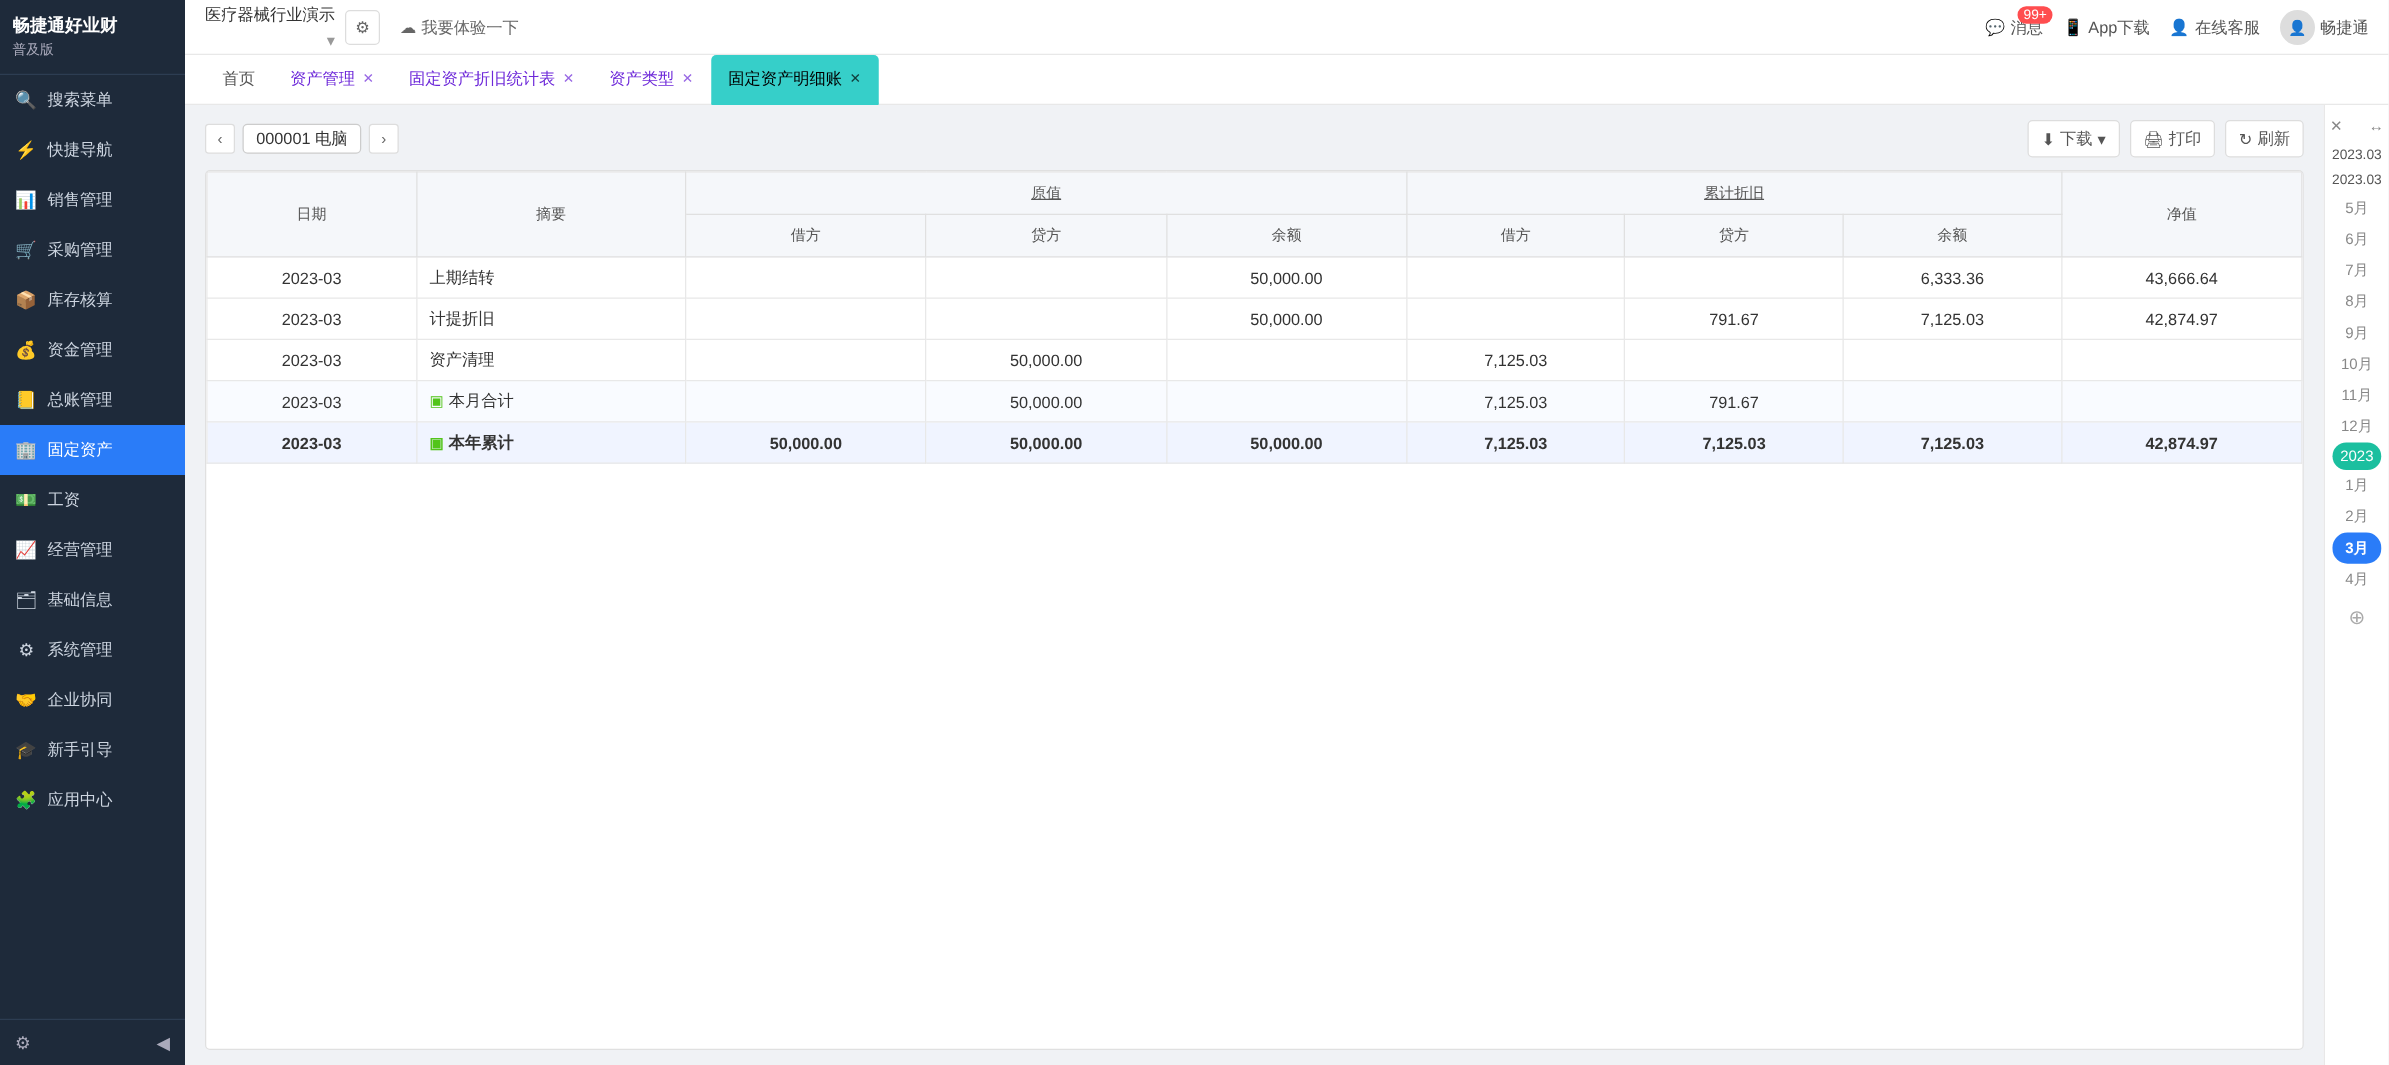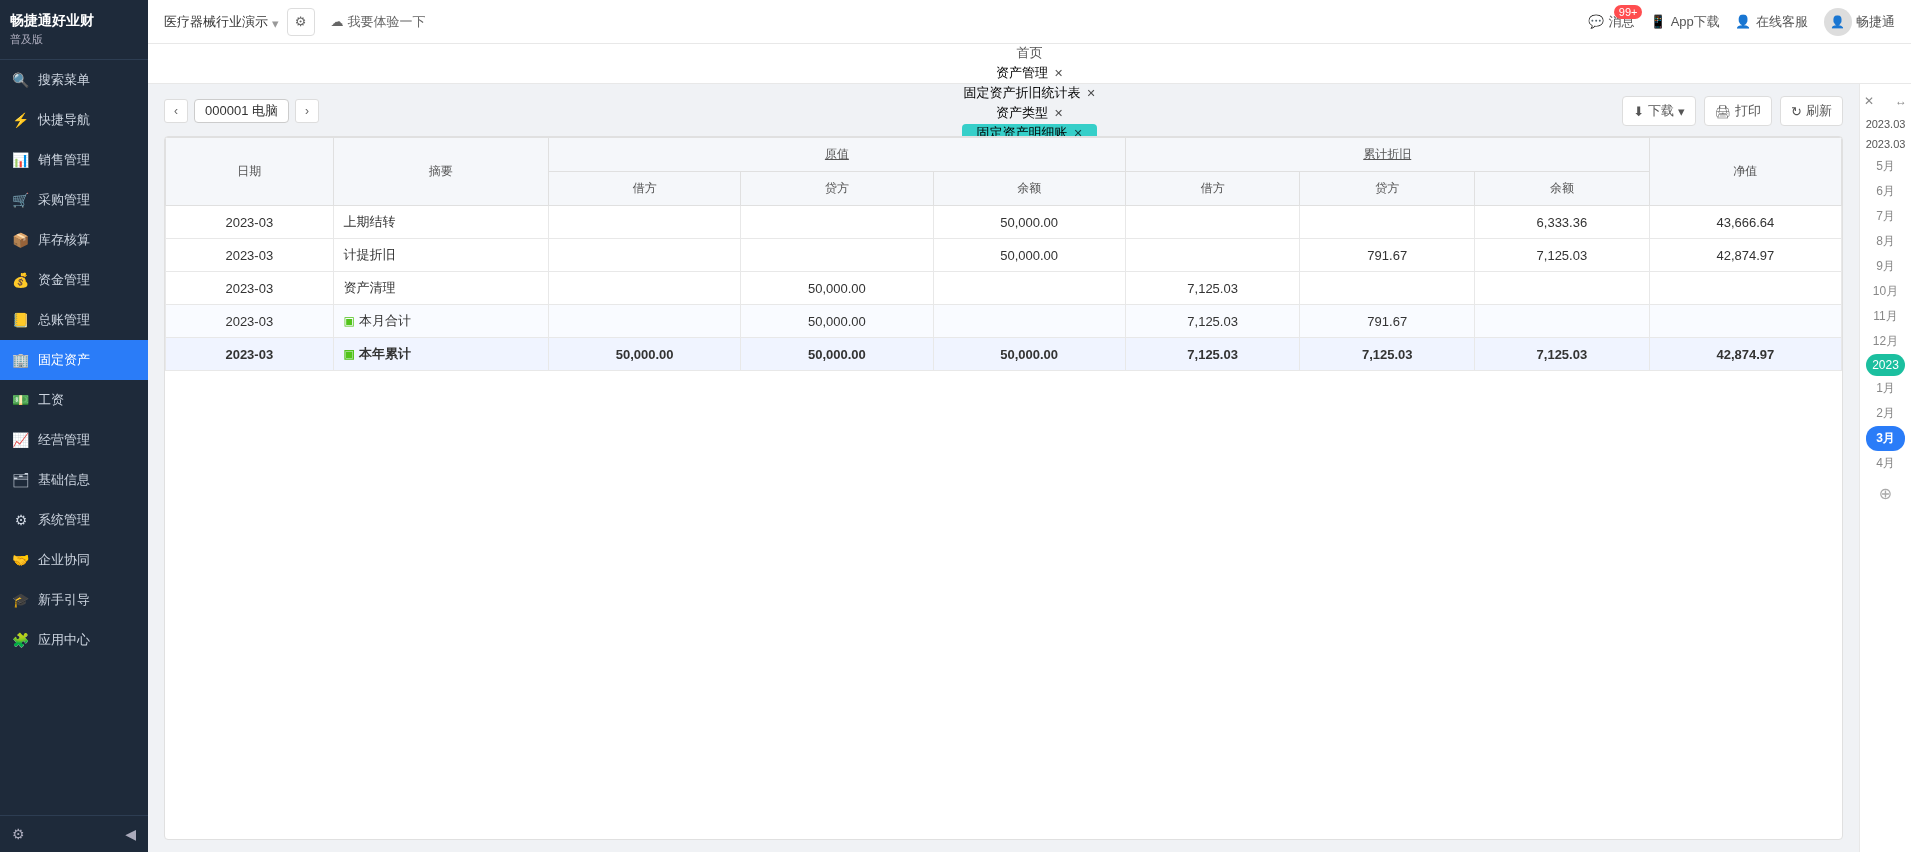--- a/index.html
+++ b/index.html
@@ -15,32 +15,32 @@
     .sidebar-item.active { background: #2a7cf8; color: #fff; }
     .sidebar-icon { width: 18px; height: 18px; display: inline-flex; align-items: center; justify-content: center; flex-shrink: 0; font-size: 14px; }
     .sidebar-footer { border-top: 1px solid #2d3d52; display: flex; align-items: center; justify-content: space-between; padding: 10px 12px; }
     .sidebar-footer-icon { color: #aab; cursor: pointer; font-size: 14px; }
 
     
     .main { flex: 1; display: flex; flex-direction: column; background: #f0f2f5; overflow: hidden; }
 
     
     .topbar { background: #fff; height: 44px; display: flex; align-items: center; padding: 0 16px; border-bottom: 1px solid #e8e8e8; gap: 8px; }
-    .topbar-company { display: flex; align-items: flex-end; gap: 4px; font-size: 13px; color: #333; }
+    .topbar-company { display: flex; align-items: flex-end; gap: 4px; font-size: 13px; color: #333; flex-direction: column; }
     .topbar-company .chevron { color: #999; }
     .topbar-settings { width: 28px; height: 28px; border: 1px solid #ddd; border-radius: 4px; display: flex; align-items: center; justify-content: center; cursor: pointer; color: #666; }
     .topbar-experience { display: flex; align-items: center; gap: 4px; color: #666; font-size: 13px; margin-left: 8px; }
     .topbar-right { margin-left: auto; display: flex; align-items: center; gap: 16px; }
     .topbar-right-item { display: flex; align-items: center; gap: 4px; font-size: 13px; color: #555; cursor: pointer; position: relative; }
     .badge { background: #ff4d4f; color: #fff; border-radius: 10px; padding: 1px 5px; font-size: 11px; position: absolute; top: -8px; right: -8px; }
     .topbar-avatar { width: 28px; height: 28px; border-radius: 50%; background: #ddd; display: flex; align-items: center; justify-content: center; font-size: 12px; color: #666; }
 
     
-    .tabs { background: #fff; display: flex; align-items: center; padding: 0 16px; border-bottom: 1px solid #e8e8e8; height: 40px; gap: 0; flex-direction: column; }
-    .tab { display: flex; align-items: center; padding: 0 14px; height: 40px; font-size: 13px; color: #000000; cursor: pointer; border-bottom: 2px solid transparent; gap: 6px; white-space: nowrap; }
+    .tabs { background: #fff; display: flex; align-items: center; padding: 0 16px; border-bottom: 1px solid #e8e8e8; height: 40px; gap: 0; }
+    .tab { display: flex; align-items: center; padding: 0 14px; height: 40px; font-size: 13px; color: #6d28d9; cursor: pointer; border-bottom: 2px solid transparent; gap: 6px; white-space: nowrap; }
     .tab.active { background: #36cfc9; color: #000000; border-radius: 4px 4px 0 0; border-bottom: 2px solid #36cfc9; }
     .tab-close { font-size: 11px; color: inherit; opacity: 0.7; }
     .tab-home { color: #555; }
 
     
     .content { flex: 1; display: flex; overflow: hidden; }
     .content-main { flex: 1; padding: 12px 16px; overflow: hidden; display: flex; flex-direction: column; }
 
     
     .toolbar { display: flex; align-items: center; justify-content: space-between; margin-bottom: 10px; }

